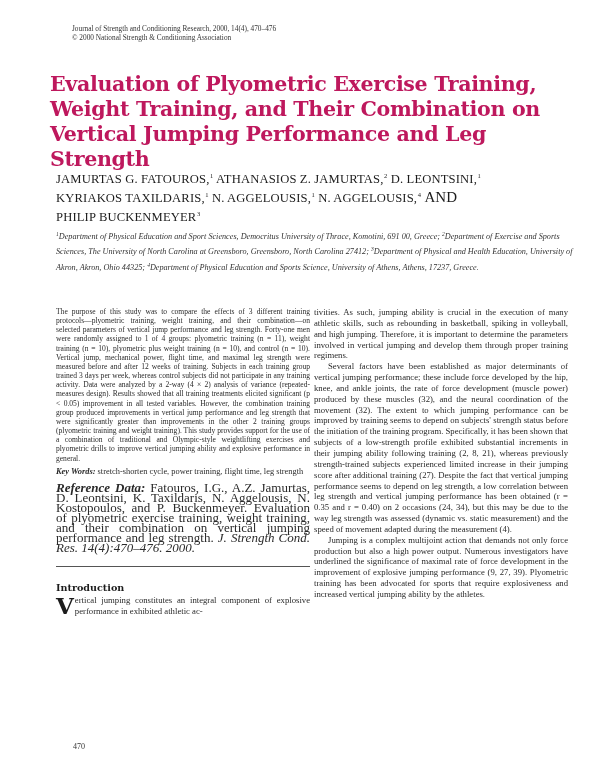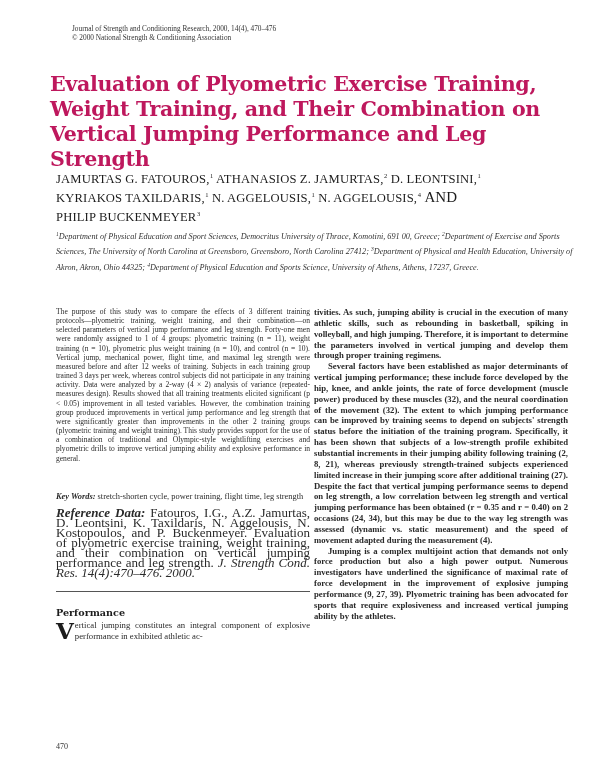--- a/index.html
+++ b/index.html
@@ -28,45 +28,45 @@
   .affiliations {
     position: absolute; left: 56px; top: 228px; width: 520px;
     font-style: italic; font-size: 8.2px; line-height: 12.4px; color: #333;
   }
   .affiliations sup { font-size: 5.5px; vertical-align: 3px; }
   .col {
     position: absolute; top: 307px; width: 254px;
     font-size: 7.55px; line-height: 9.15px; color: #2a2a2a; text-align: justify;
   }
   .col-left { left: 56px; }
-  .col-right { left: 314px; top: 307px; font-size: 8.7px; line-height: 10.85px; font-weight: bold; }
+  .col-right { left: 314px; top: 307px; font-size: 8.7px; line-height: 10.85px; }
   .abstract-heading {
     font-family: "DejaVu Serif", serif; font-weight: bold; font-size: 7.8px;
     margin: 0 0 4px 0; color: #1c1c1c; letter-spacing: -0.1px;
   }
   .para { margin: 0; }
-  .key-words { margin-top: 29px; font-size: 8.4px; line-height: 10px; }
+  .key-words { margin-top: 4px; font-size: 8.4px; line-height: 10px; }
   .reference { margin-top: 6px; font-size: 13px; line-height: 10px; }
   .label-italic { font-style: italic; font-weight: bold; }
   .ital { font-style: italic; }
   .divider {
     border: 0; border-top: 0.8px solid #555; margin: 13px 0 0 0; width: 254px;
   }
   .intro-heading {
     font-family: "DejaVu Serif", serif; font-weight: bold; font-size: 9.6px;
     margin: 16px 0 3px 0; color: #1c1c1c;
   }
   .intro-para { font-size: 8.7px; line-height: 10.85px; margin: 0; }
   .dropcap {
     float: left; font-family: "DejaVu Serif", serif; font-weight: bold;
     font-size: 23px; line-height: 20px; margin: 1px 1px 0 0; color: #1c1c1c;
   }
   .indent { text-indent: 14px; }
   .page-number {
-    position: absolute; left: 56px; top: 742px; font-size: 8px; color: #333;
+    position: absolute; left: 73px; top: 742px; font-size: 8px; color: #333;
   }
 </style>
 </head>
 <body>
 
 <div class="journal-header">
   <div>Journal of Strength and Conditioning Research, 2000, 14(4), 470–476</div>
   <div>© 2000 National Strength &amp; Conditioning Association</div>
 </div>
 
@@ -99,21 +99,21 @@
   <p class="para key-words">
     <span class="label-italic">Key Words:</span><span> stretch-shorten cycle, power training, flight time, leg strength</span>
   </p>
 
   <p class="para reference">
     <span class="label-italic">Reference Data:</span><span> Fatouros, I.G., A.Z. Jamurtas, D. Leontsini, K. Taxildaris, N. Aggelousis, N. Kostopoulos, and P. Buckenmeyer. Evaluation of plyometric exercise training, weight training, and their combination on vertical jumping performance and leg strength. </span><span class="ital">J. Strength Cond. Res. 14(4):470–476. 2000.</span>
   </p>
 
   <hr class="divider">
 
-  <h2 class="intro-heading">Performance</h2>
+  <h2 class="intro-heading">Introduction</h2>
   <p class="intro-para">
     <span class="dropcap">V</span><span>ertical jumping constitutes an integral component of explosive performance in exhibited athletic ac-</span>
   </p>
 </div>
 
 <div class="col col-right">
   <p class="para">tivities. As such, jumping ability is crucial in the execution of many athletic skills, such as rebounding in basketball, spiking in volleyball, and high jumping. Therefore, it is important to determine the parameters involved in vertical jumping and develop them through proper training regimens.</p>
   <p class="para indent">Several factors have been established as major determinants of vertical jumping performance; these include force developed by the hip, knee, and ankle joints, the rate of force development (muscle power) produced by these muscles (32), and the neural coordination of the movement (32). The extent to which jumping performance can be improved by training seems to depend on subjects' strength status before the initiation of the training program. Specifically, it has been shown that subjects of a low-strength profile exhibited substantial increments in their jumping ability following training (2, 8, 21), whereas previously strength-trained subjects experienced limited increase in their jumping score after additional training (27). Despite the fact that vertical jumping performance seems to depend on leg strength, a low correlation between leg strength and vertical jumping performance has been obtained (r = 0.35 and r = 0.40) on 2 occasions (24, 34), but this may be due to the way leg strength was assessed (dynamic vs. static measurement) and the speed of movement adapted during the measurement (4).</p>
   <p class="para indent">Jumping is a complex multijoint action that demands not only force production but also a high power output. Numerous investigators have underlined the significance of maximal rate of force development in the improvement of explosive jumping performance (9, 27, 39). Plyometric training has been advocated for sports that require explosiveness and increased vertical jumping ability by the athletes.</p>
 </div>

